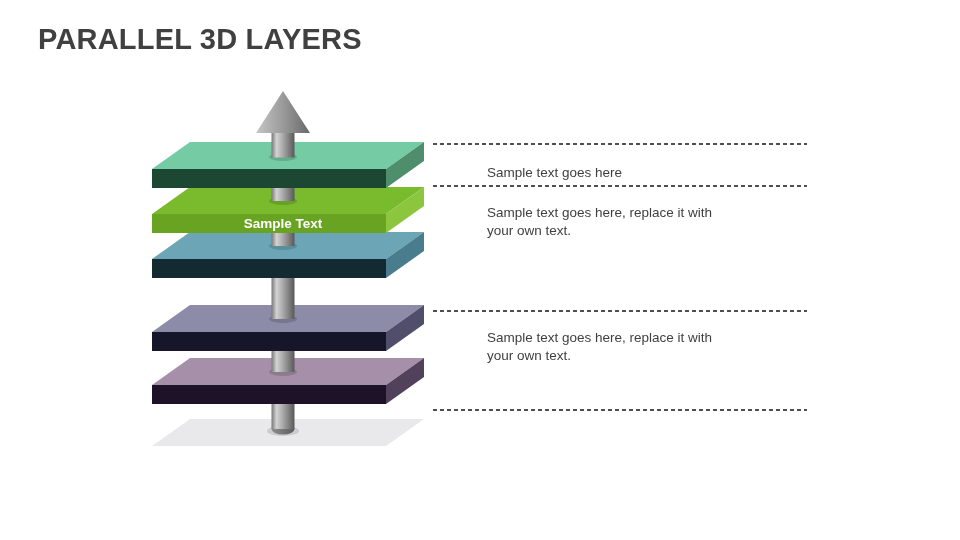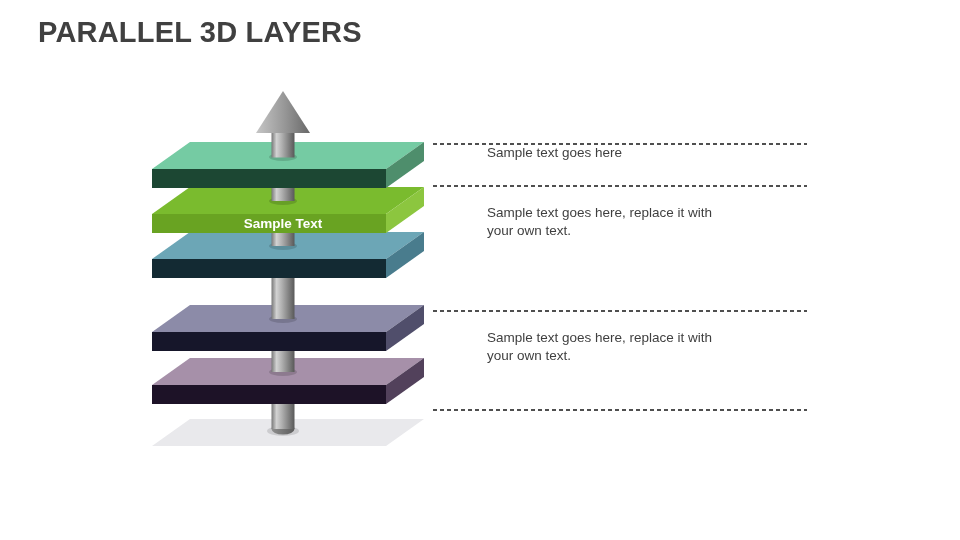--- a/index.html
+++ b/index.html
@@ -1,37 +1,37 @@
 <!DOCTYPE html>
 <html><head>
 <meta charset="utf-8">
 <style>
   html,body{margin:0;padding:0;}
   body{
     width:960px;height:540px;position:relative;overflow:hidden;
     background:#ffffff;font-family:"Liberation Sans",sans-serif;
   }
   .slide-title{
-    position:absolute;left:38px;top:16px;
+    position:absolute;left:38px;top:23px;
     font-size:29px;font-weight:bold;color:#404040;letter-spacing:0.2px;
   }
   .diagram-svg{position:absolute;left:0;top:0;}
   .divider{
     position:absolute;left:433px;width:374px;height:2px;
     background:repeating-linear-gradient(90deg,#4f4f4f 0 4px,transparent 4px 7px);
   }
   .divider.d1{top:143px;}
   .divider.d2{top:185px;}
   .divider.d3{top:310px;}
   .divider.d4{top:409px;}
   .annotation{
     position:absolute;left:487px;width:330px;
     color:#3f3f3f;font-size:13.5px;line-height:18px;
   }
-  .annotation.a1{top:144px;}
+  .annotation.a1{top:164px;}
   .annotation.a2{top:204px;}
   .annotation.a3{top:329px;}
   .annotation div{white-space:nowrap;}
   text.layer-label{
     font-family:"Liberation Sans",sans-serif;font-size:13.5px;font-weight:bold;
   }
 </style>
 </head>
 <body>
 

